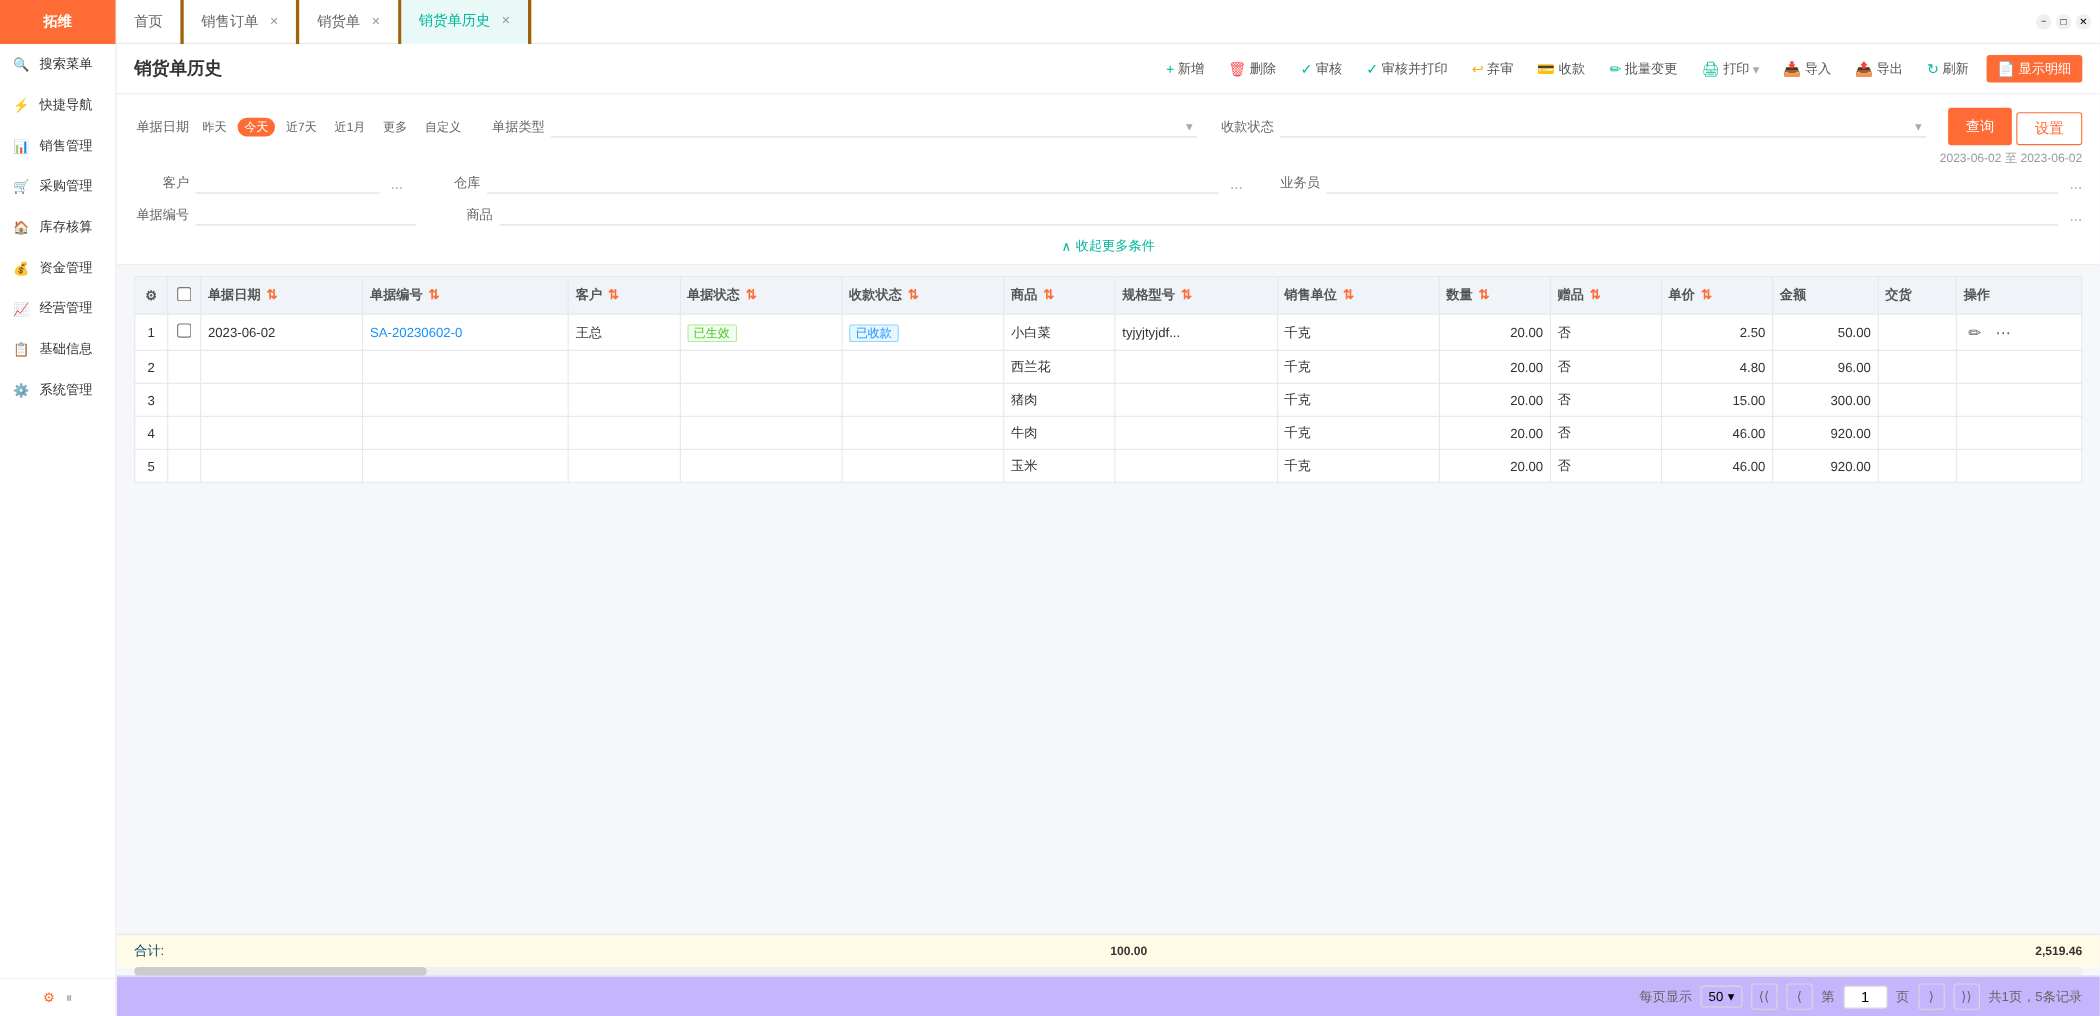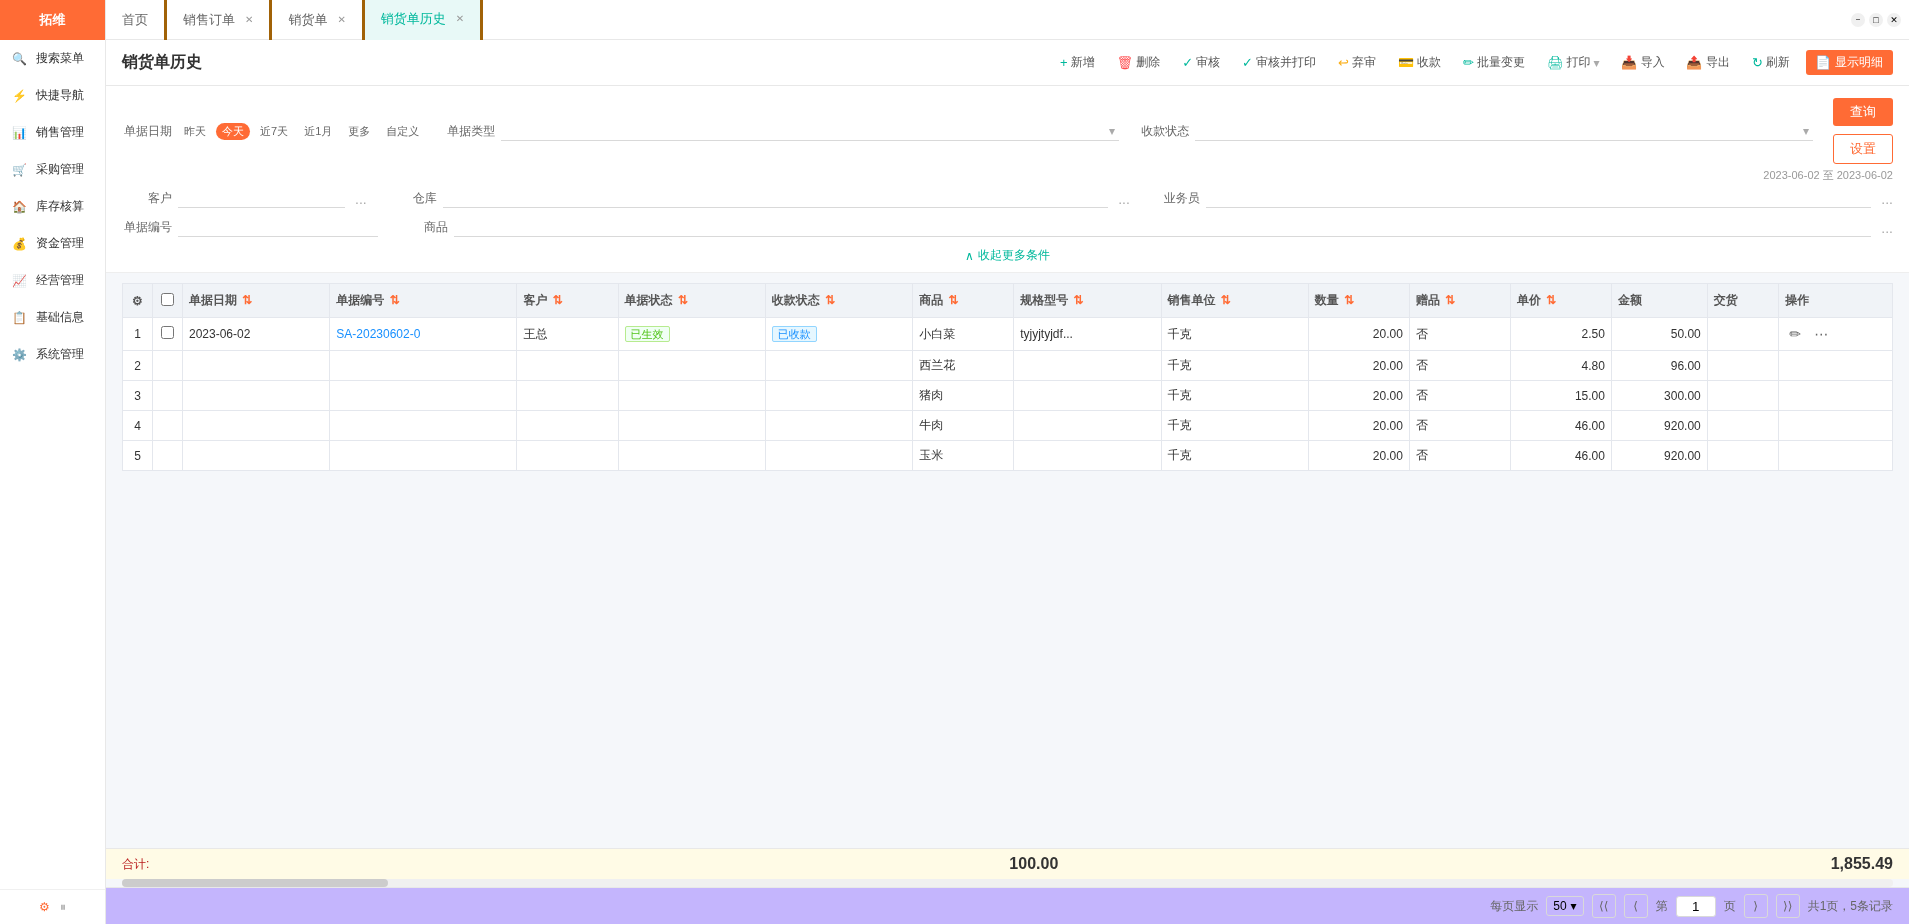--- a/index.html
+++ b/index.html
@@ -63,23 +63,23 @@
     .data-table td { padding: 6px 6px; border: 1px solid #e4e7ed; color: #333; font-size: 12px; }
     .data-table th .sort-icon { color: #ff6b35; margin-left: 2px; }
     .badge-green { background: #f0fff4; color: #52c41a; border: 1px solid #b7eb8f; border-radius: 2px; padding: 1px 5px; font-size: 11px; }
     .badge-blue { background: #e6f7ff; color: #1890ff; border: 1px solid #91d5ff; border-radius: 2px; padding: 1px 5px; font-size: 11px; }
     .link-text { color: #1890ff; cursor: pointer; }
     .action-icons { display: flex; gap: 6px; }
     .action-icon { width: 20px; height: 20px; display: flex; align-items: center; justify-content: center; cursor: pointer; color: #666; font-size: 14px; }
 
     
     .table-footer { background: #fffbe6; border-top: 1px solid #e8e8e8; padding: 6px 16px; display: flex; align-items: center; }
-    .footer-total-label { color: #b91c1c; font-size: 12px; margin-right: 20px; }
+    .footer-total-label { color: #0c4a6e; font-size: 12px; margin-right: 20px; }
     .footer-totals { display: flex; gap: 40px; flex: 1; }
-    .footer-value { color: #333; font-weight: 600; font-size: 16px; }
+    .footer-value { color: #333; font-weight: 600; font-size: 11px; }
 
     
     .pagination-bar { background: #c4b5fd; border-top: 1px solid #e8e8e8; padding: 6px 16px; display: flex; align-items: center; justify-content: flex-end; gap: 8px; }
     .page-size-label { color: #666; }
     .page-size-select { border: 1px solid #d9d9d9; border-radius: 3px; padding: 2px 6px; cursor: pointer; display: flex; align-items: center; gap: 4px; }
     .page-nav-btn { width: 24px; height: 24px; border: 1px solid #d9d9d9; border-radius: 3px; display: flex; align-items: center; justify-content: center; cursor: pointer; color: #666; }
     .page-input { width: 40px; border: 1px solid #d9d9d9; border-radius: 3px; text-align: center; padding: 2px 4px; }
     .page-info { color: #666; }
     .scrollbar-track { background: #f0f0f0; height: 8px; border-radius: 4px; margin: 0 16px; }
     .scrollbar-thumb { background: #ccc; height: 8px; border-radius: 4px; width: 15%; }
@@ -242,21 +242,21 @@
         </div>
 
         <div class="filter-item" style="flex:1;">
           <span class="filter-label">收款状态</span>
           <div class="filter-select" style="flex:1; border-bottom:1px solid #d9d9d9; padding: 2px 4px;">
             <span></span>
             <span style="color:#aaa;">▾</span>
           </div>
         </div>
 
-        <div style="display:flex; flex-direction:column; gap:4px;">
+        <div style="display:flex; flex-direction:row; gap:4px;">
           <button class="search-btn">查询</button>
           <button class="setting-btn">设置</button>
         </div>
       </div>
 
       <div style="padding-left: 58px; margin-top: -6px; margin-bottom: 6px; text-align: right;">
         <span class="date-range">2023-06-02 至 2023-06-02</span>
       </div>
 
       <div class="filter-row">
@@ -421,21 +421,21 @@
           </tbody>
       </table>
     </div>
 
     <div class="table-footer">
       <span class="footer-total-label">合计:</span>
       <div class="footer-totals">
         <span style="flex:1; min-width:800px;"></span>
         <span class="footer-value">100.00</span>
         <span style="flex:1; min-width:80px;"></span>
-        <span class="footer-value">1,855.49</span>
+        <span class="footer-value">2,519.46</span>
       </div>
     </div>
 
     <div class="scrollbar-track">
       <div class="scrollbar-thumb"></div>
     </div>
 
     <div class="pagination-bar">
       <span class="page-size-label">每页显示</span>
       <div class="page-size-select">

